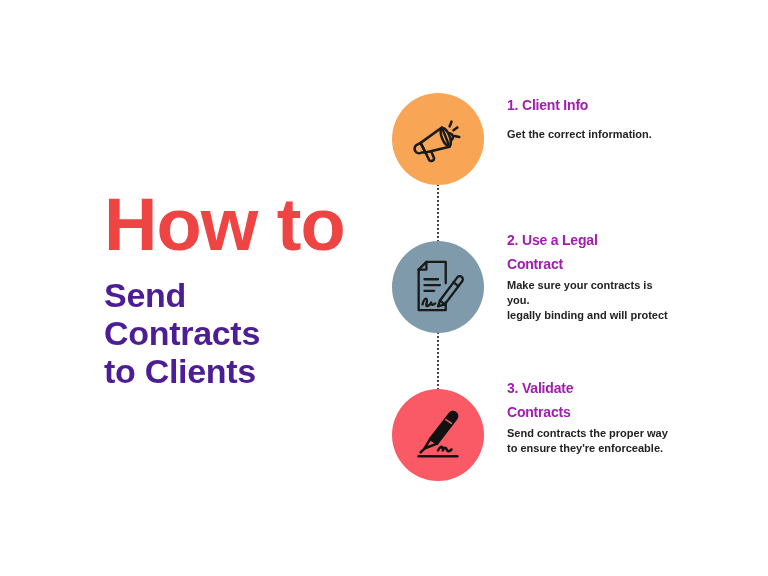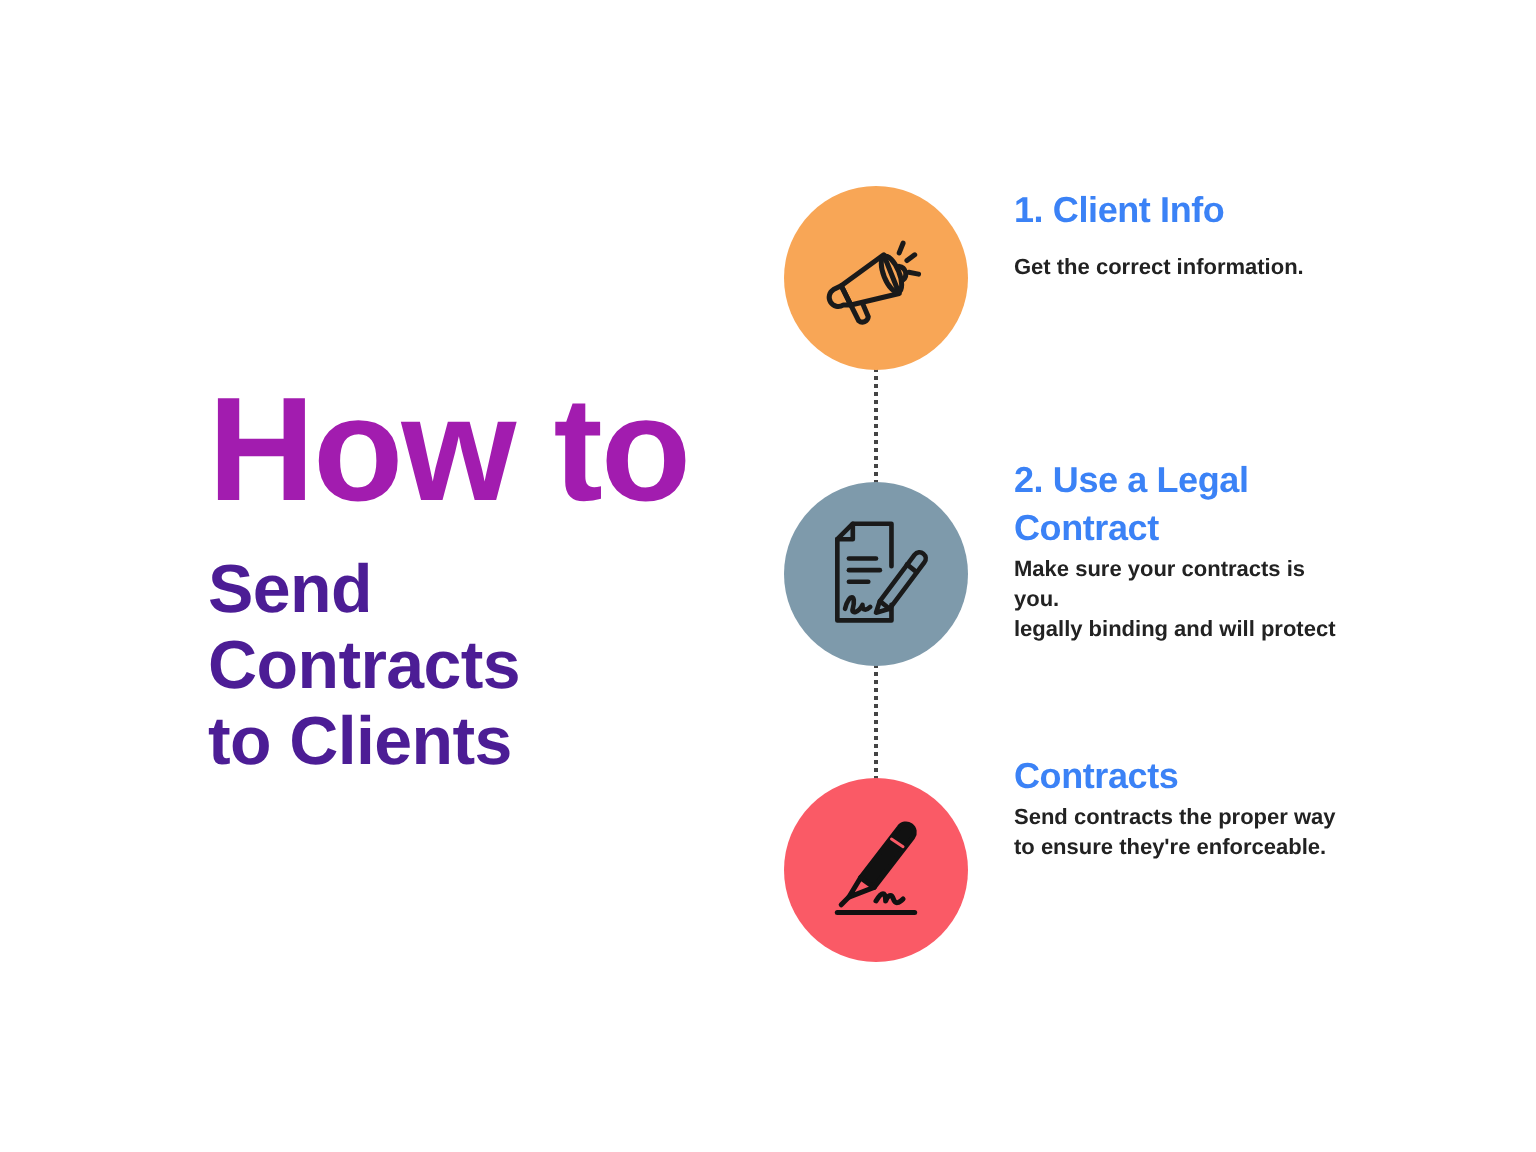--- a/index.html
+++ b/index.html
@@ -3,37 +3,37 @@
   <meta charset="utf-8">
   <style>
     html, body { margin: 0; padding: 0; }
     body {
       width: 768px; height: 576px; background: #ffffff; position: relative; overflow: hidden;
       font-family: "Liberation Sans", "DejaVu Sans", sans-serif; color: #111111;
     }
     .title-block { position: absolute; left: 104px; top: 188px; }
     .title-main {
       font-size: 74px; font-weight: bold; letter-spacing: -1px; line-height: 74px; margin: 0;
-      color: #a21caf;
+      color: #ef4444;
     }
     .title-sub {
       margin: 14px 0 0 0; font-size: 34px; font-weight: bold; line-height: 38px; color: #4c1d95;
       letter-spacing: -0.3px;
     }
     .circle {
       position: absolute; width: 92px; height: 92px; border-radius: 50%;
       display: flex; align-items: center; justify-content: center;
     }
     .circle svg { width: 58px; height: 58px; }
     .connector {
       position: absolute; left: 437px; width: 0; border-left: 2px dotted #444;
     }
     .step { position: absolute; left: 507px; width: 220px; }
     .step-title {
-      font-size: 18px; font-weight: bold; line-height: 24px; margin: 0; color: #3b82f6;
+      font-size: 14px; font-weight: bold; line-height: 24px; margin: 0; color: #a21caf;
       letter-spacing: -0.2px;
     }
     .step-desc {
       font-size: 11px; line-height: 15px; margin: 0; color: #222; font-weight: bold;
     }
   </style>
 </head>
 <body>
 
 <div class="title-block">
@@ -99,19 +99,20 @@
   </h2>
   <div class="step-desc" style="margin-top:2px;">
     <div>Make sure your contracts is</div>
     <div>you.</div>
     <div>legally binding and will protect</div>
   </div>
 </div>
 
 <div class="step" style="top:376px;">
   <h2 class="step-title">
+    <div>3. Validate</div>
     <div>Contracts</div>
   </h2>
   <div class="step-desc" style="margin-top:2px;">
     <div>Send contracts the proper way</div>
     <div>to ensure they're enforceable.</div>
   </div>
 </div>
 
 </body></html>

